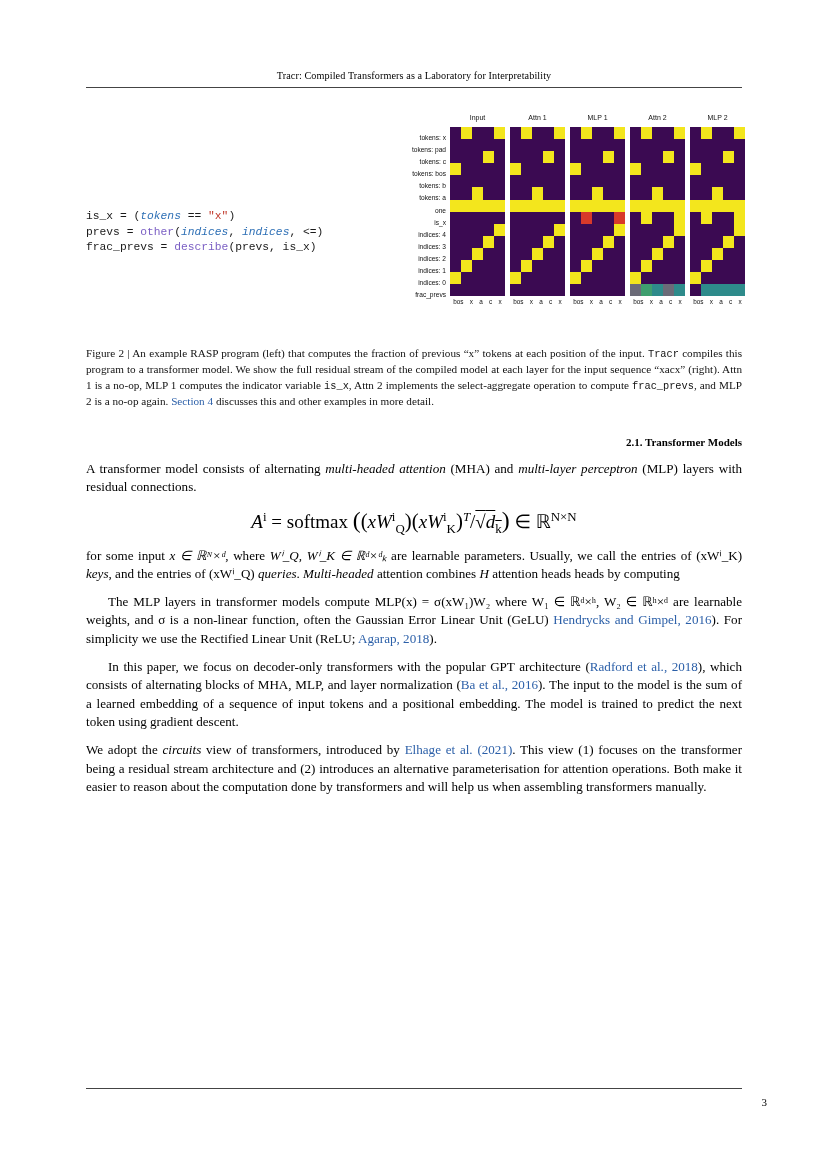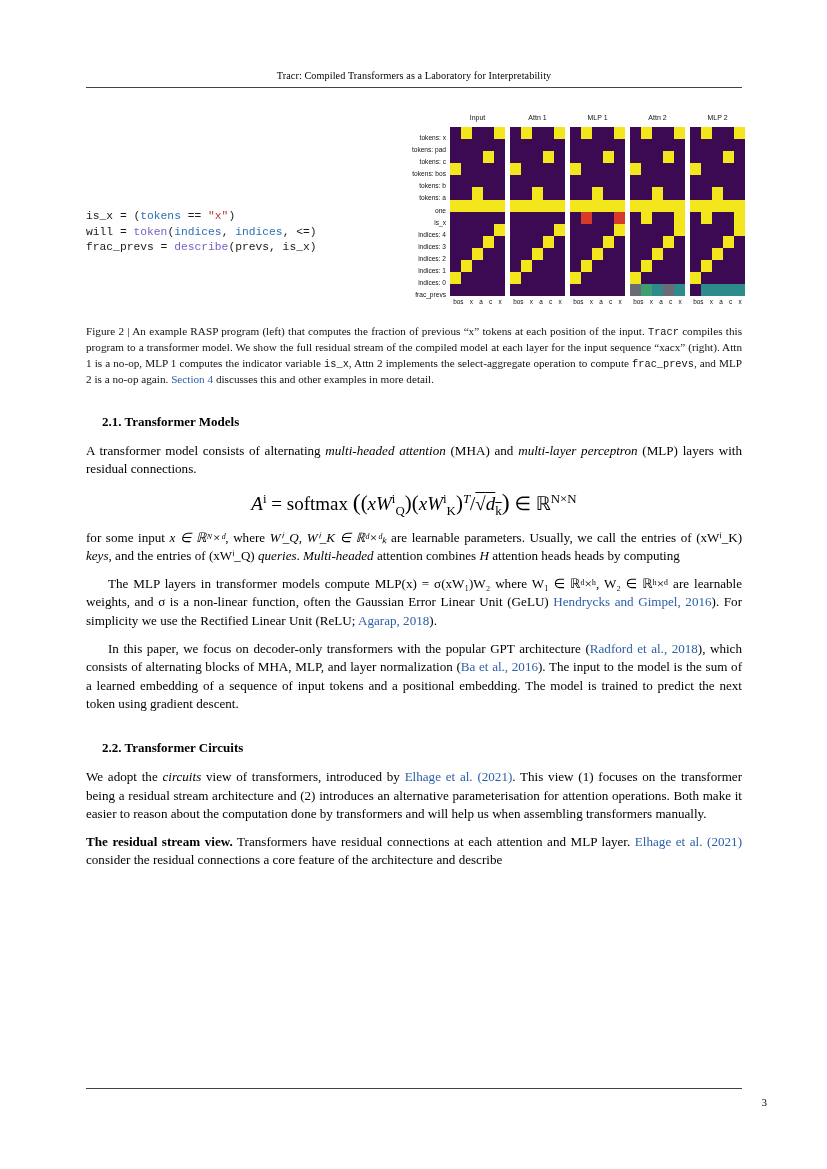--- a/index.html
+++ b/index.html
@@ -56,21 +56,21 @@
     top: 95px;
     font-family: "Liberation Mono", monospace;
     font-size: 11.3px;
     line-height: 15.5px;
     white-space: pre;
     color: #1a1a1a;
   }
   .tok-var { color: #1a1a1a; }
   .tok-fn { color: #7b5fc4; }
   .tok-str { color: #c0392b; }
-  .tok-kw { color: #2d6fb5; }
+  .tok-kw { color: #2d6fb5; font-style: italic; }
 
   
   .diagram {
     position: absolute;
     right: 0px;
     top: 0px;
     width: 366px;
     height: 200px;
   }
   .diag-labels {
@@ -121,36 +121,38 @@
     font-family: "Liberation Sans", sans-serif;
     font-size: 6.4px;
     display: flex;
     justify-content: space-around;
     margin-top: 2px;
     color: #111;
   }
 
   
   .caption {
+    margin-top: 22px;
     font-size: 11.2px;
     line-height: 15.4px;
     text-align: justify;
     color: #111;
   }
   .caption .mono {
     font-family: "Liberation Mono", monospace;
     font-size: 10.3px;
   }
   .lnk { color: #2b5fa8; }
 
   h2.section {
     font-family: "Liberation Serif", serif;
     font-weight: bold;
-    font-size: 13px;
+    font-size: 11px;
     margin: 26px 0 12px 16px;
+    text-align: right;
   }
   p.body {
     font-size: 13.1px;
     line-height: 18.6px;
     text-align: justify;
     margin: 8px 0 9px 0;
   }
   p.indent { text-indent: 22px; }
   .it { font-style: italic; }
   .bold { font-weight: bold; }
@@ -182,21 +184,21 @@
 
 <div class="page">
   <div class="content">
 
     <div class="runhead">Tracr: Compiled Transformers as a Laboratory for Interpretability</div>
     <div class="rule"></div>
 
     <div class="figure-block">
 
       <div class="code-left"><span class="tok-var">is_x</span> = (<span class="tok-kw">tokens</span> == <span class="tok-str">"x"</span>)
-<span class="tok-var">will</span> = <span class="tok-fn">token</span>(<span class="tok-kw">indices</span>, <span class="tok-kw">indices</span>, &lt;=)
+<span class="tok-var">prevs</span> = <span class="tok-fn">other</span>(<span class="tok-kw">indices</span>, <span class="tok-kw">indices</span>, &lt;=)
 <span class="tok-var">frac_prevs</span> = <span class="tok-fn">describe</span>(prevs, is_x)</div>
 
       <div class="diagram">
         <div class="diag-labels">
           <div>tokens:  x</div>
           <div>tokens: pad</div>
           <div>tokens:  c</div>
           <div>tokens: bos</div>
           <div>tokens:  b</div>
           <div>tokens:  a</div>
@@ -637,23 +639,21 @@
     </div>
 
     <p class="body"><span>for some input </span><span class="it">x ∈ ℝᴺ×ᵈ</span><span>, where </span><span class="it">Wⁱ_Q, Wⁱ_K ∈ ℝᵈ×ᵈₖ</span><span> are learnable parameters. Usually, we call the entries of (xWⁱ_K) </span><span class="it">keys</span><span>, and the entries of (xWⁱ_Q) </span><span class="it">queries</span><span>. </span><span class="it">Multi-headed</span><span> attention combines </span><span class="it">H</span><span> attention heads heads by computing</span></p>
 
 
 
     <p class="body indent"><span>The MLP layers in transformer models compute MLP(x) = σ(xW₁)W₂ where W₁ ∈ ℝᵈ×ʰ, W₂ ∈ ℝʰ×ᵈ are learnable weights, and σ is a non-linear function, often the Gaussian Error Linear Unit (GeLU) </span><span class="lnk">Hendrycks and Gimpel, 2016</span><span>). For simplicity we use the Rectified Linear Unit (ReLU; </span><span class="lnk">Agarap, 2018</span><span>).</span></p>
 
     <p class="body indent"><span>In this paper, we focus on decoder-only transformers with the popular GPT architecture (</span><span class="lnk">Radford et al., 2018</span><span>), which consists of alternating blocks of MHA, MLP, and layer normalization (</span><span class="lnk">Ba et al., 2016</span><span>). The input to the model is the sum of a learned embedding of a sequence of input tokens and a positional embedding. The model is trained to predict the next token using gradient descent.</span></p>
 
-    <h2 class="section">2.2. Transformer Circuits</h2>
 
     <p class="body"><span>We adopt the </span><span class="it">circuits</span><span> view of transformers, introduced by </span><span class="lnk">Elhage et al. (2021)</span><span>. This view (1) focuses on the transformer being a residual stream architecture and (2) introduces an alternative parameterisation for attention operations. Both make it easier to reason about the computation done by transformers and will help us when assembling transformers manually.</span></p>
 
-    <p class="body"><span class="bold">The residual stream view.</span><span> Transformers have residual connections at each attention and MLP layer. </span><span class="lnk">Elhage et al. (2021)</span><span> consider the residual connections a core feature of the architecture and describe</span></p>
 
   </div>
 
   <div class="footer-rule"></div>
   <div class="pageno">3</div>
 </div>
 
 </body></html>

